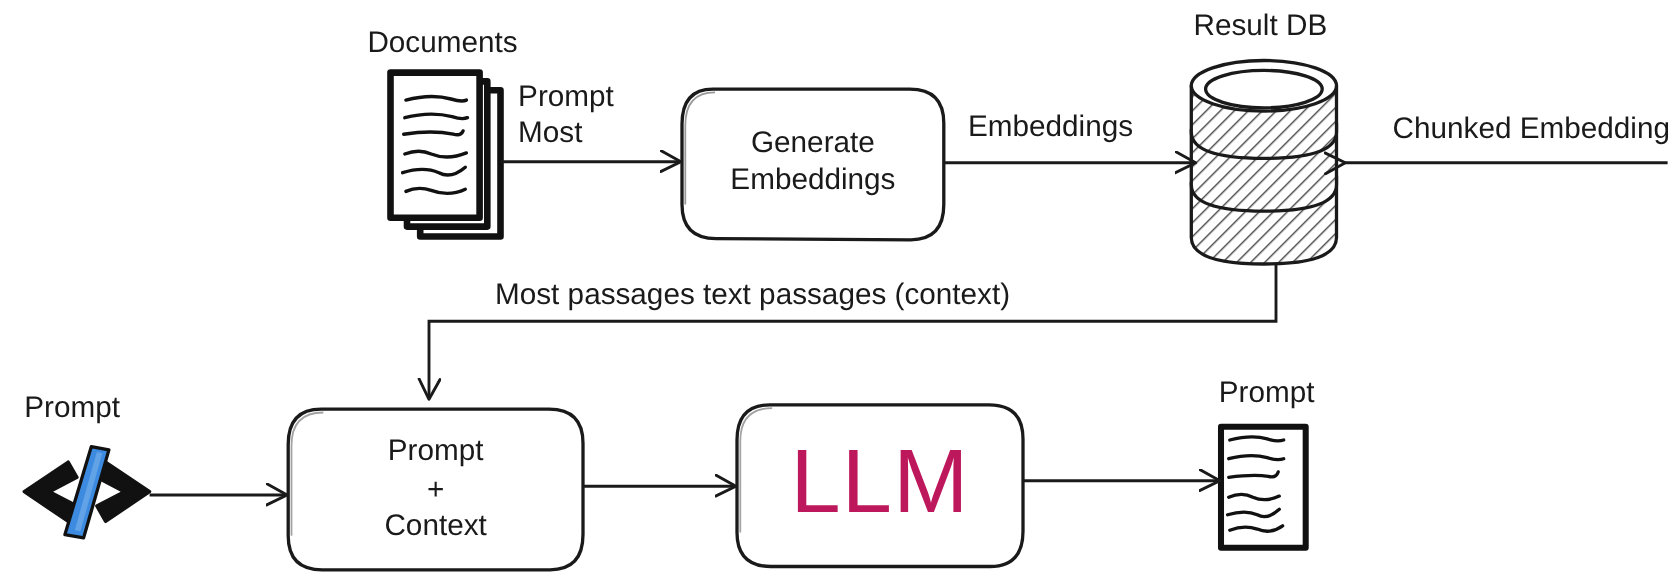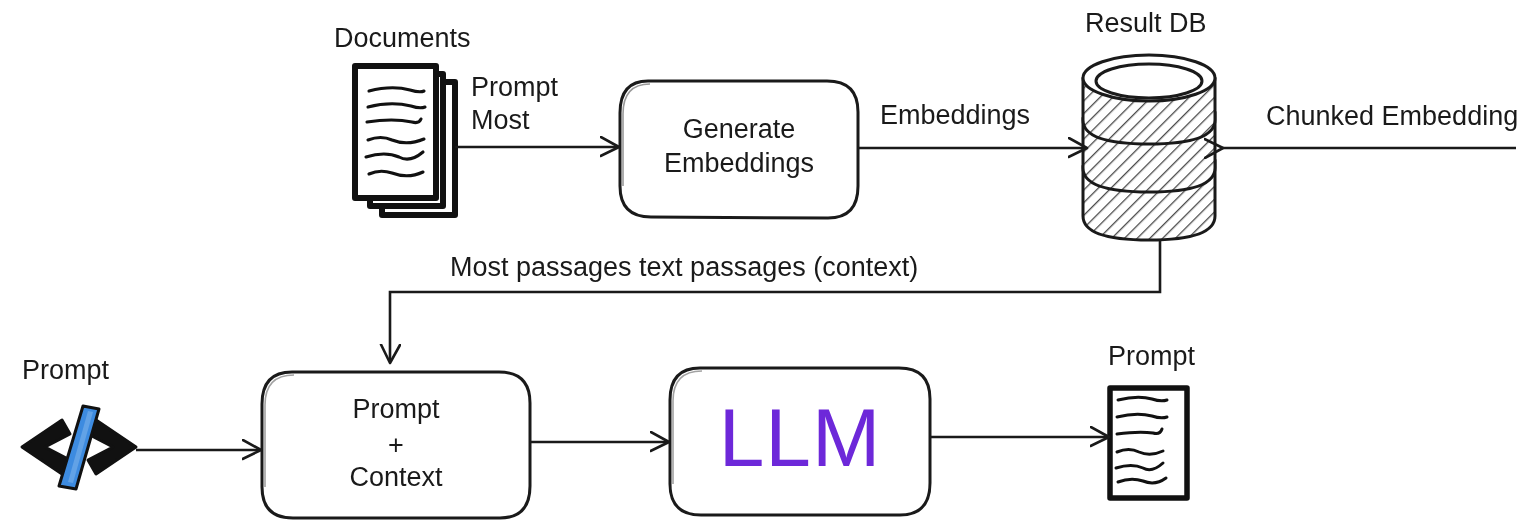--- a/index.html
+++ b/index.html
@@ -41,21 +41,21 @@
     font-size: 27px;
     color: #1a1a1a;
     font-family: "Liberation Sans", sans-serif;
   }
   .llm-text {
     position: absolute;
     text-align: center;
     white-space: pre;
     font-size: 82px;
     letter-spacing: 1px;
-    color: #6d28d9;
+    color: #be185d;
     font-family: "Liberation Sans", sans-serif;
   }
 </style>
 </head>
 <body>
 
 <div id="canvas">
 
   <svg class="layer" viewBox="0 0 1517 530">
     <defs>

